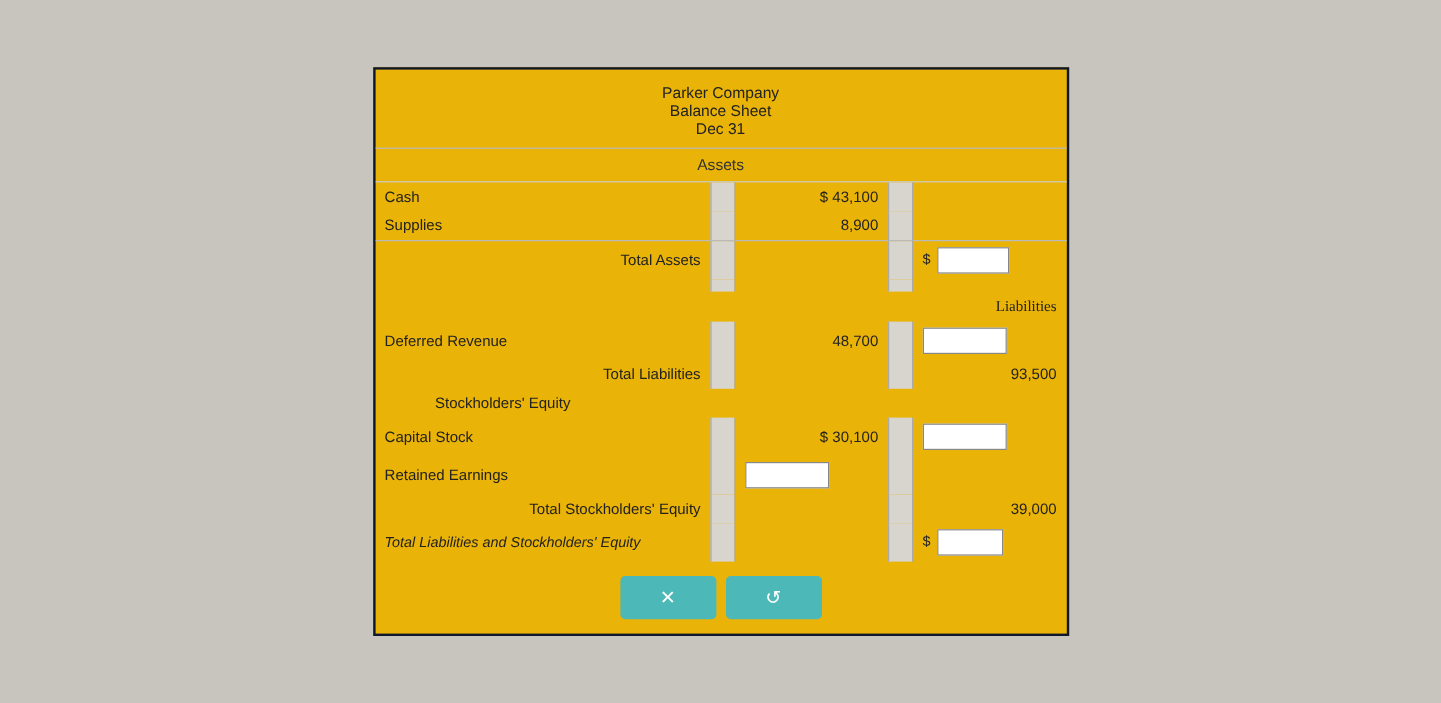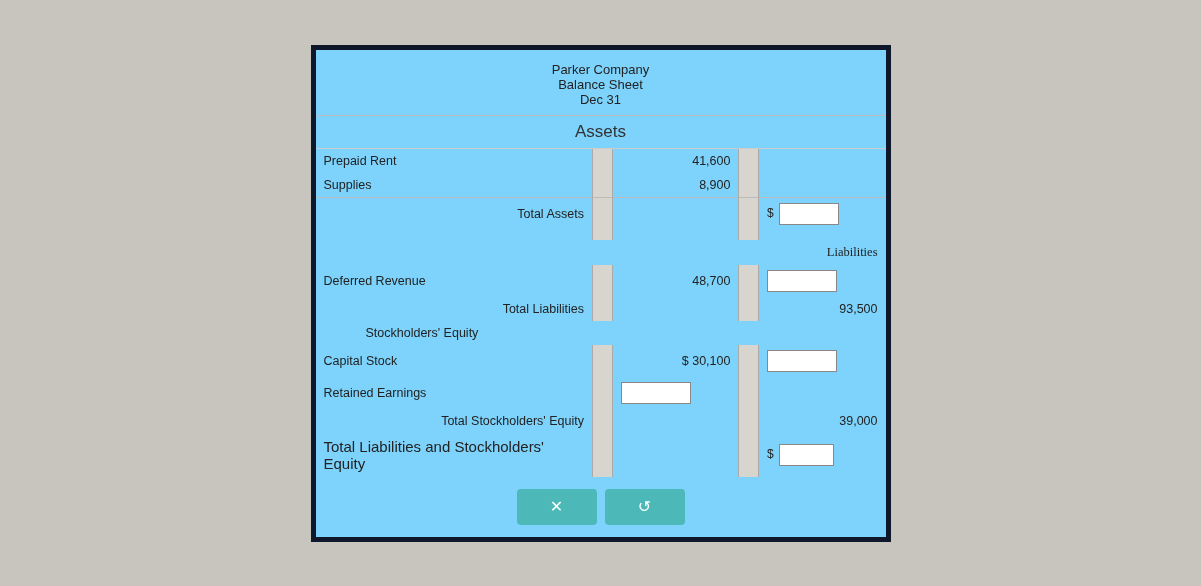--- a/index.html
+++ b/index.html
@@ -7,40 +7,40 @@
       background: #c8c4be;
       width: 1201px;
       height: 586px;
       display: flex;
       align-items: center;
       justify-content: center;
       font-family: Arial, sans-serif;
       font-size: 13px;
     }
     .sheet-wrapper {
-      background: #7dd3fc;
-      border: 5px solid #0f172a;
+      background: #eab308;
+      border: 2px solid #0f172a;
       width: 580px;
       padding: 0 0 60px 0;
       position: relative;
     }
     .header {
       text-align: center;
       padding: 12px 0 8px 0;
       border-bottom: 1px solid #bbb;
     }
     .header-title {
       font-size: 13px;
       font-weight: normal;
       color: #222;
     }
     .assets-header {
       text-align: center;
       padding: 6px 0;
-      font-size: 17px;
+      font-size: 13px;
       color: #333;
       border-bottom: 1px solid #ccc;
     }
     .balance-table {
       width: 100%;
       border-collapse: collapse;
     }
     .balance-table td {
       padding: 5px 8px;
       vertical-align: middle;
@@ -135,29 +135,29 @@
   <table class="balance-table">
     <colgroup>
       <col style="width:240px">
       <col style="width:8px">
       <col style="width:110px">
       <col style="width:8px">
       <col style="width:110px">
     </colgroup>
     <tbody>
 
-
-
-      <tr>
-        <td class="label-col">Prepaid Rent</td>
-        <td class="col-divider"></td>
-        <td class="cell-value">41,600</td>
-        <td class="col-divider"></td>
-        <td></td>
-      </tr>
+      <tr>
+        <td class="label-col">Cash</td>
+        <td class="col-divider"></td>
+        <td class="cell-value">$ 43,100</td>
+        <td class="col-divider"></td>
+        <td></td>
+      </tr>
+
+
 
       <tr>
         <td class="label-col">Supplies</td>
         <td class="col-divider"></td>
         <td class="cell-value">8,900</td>
         <td class="col-divider"></td>
         <td></td>
       </tr>
 
       <tr class="section-divider">
@@ -228,21 +228,21 @@
 
       <tr>
         <td class="label-col indent">Total Stockholders' Equity</td>
         <td class="col-divider"></td>
         <td></td>
         <td class="col-divider"></td>
         <td class="cell-value">39,000</td>
       </tr>
 
       <tr>
-        <td class="label-col" style="font-size:15px; padding-left:8px;">Total Liabilities and Stockholders' Equity</td>
+        <td class="label-col" style="font-size:12px; padding-left:8px;font-style:italic;">Total Liabilities and Stockholders' Equity</td>
         <td class="col-divider"></td>
         <td></td>
         <td class="col-divider"></td>
         <td>
           <span style="font-size:12px;margin-right:2px;">$</span>
           <input type="text" class="input-box" style="border: 1px solid rgb(136, 136, 136); background: rgb(255, 255, 255); width: 55px; height: 22px; font-size: 12px;">
         </td>
       </tr>
     </tbody>
   </table>

